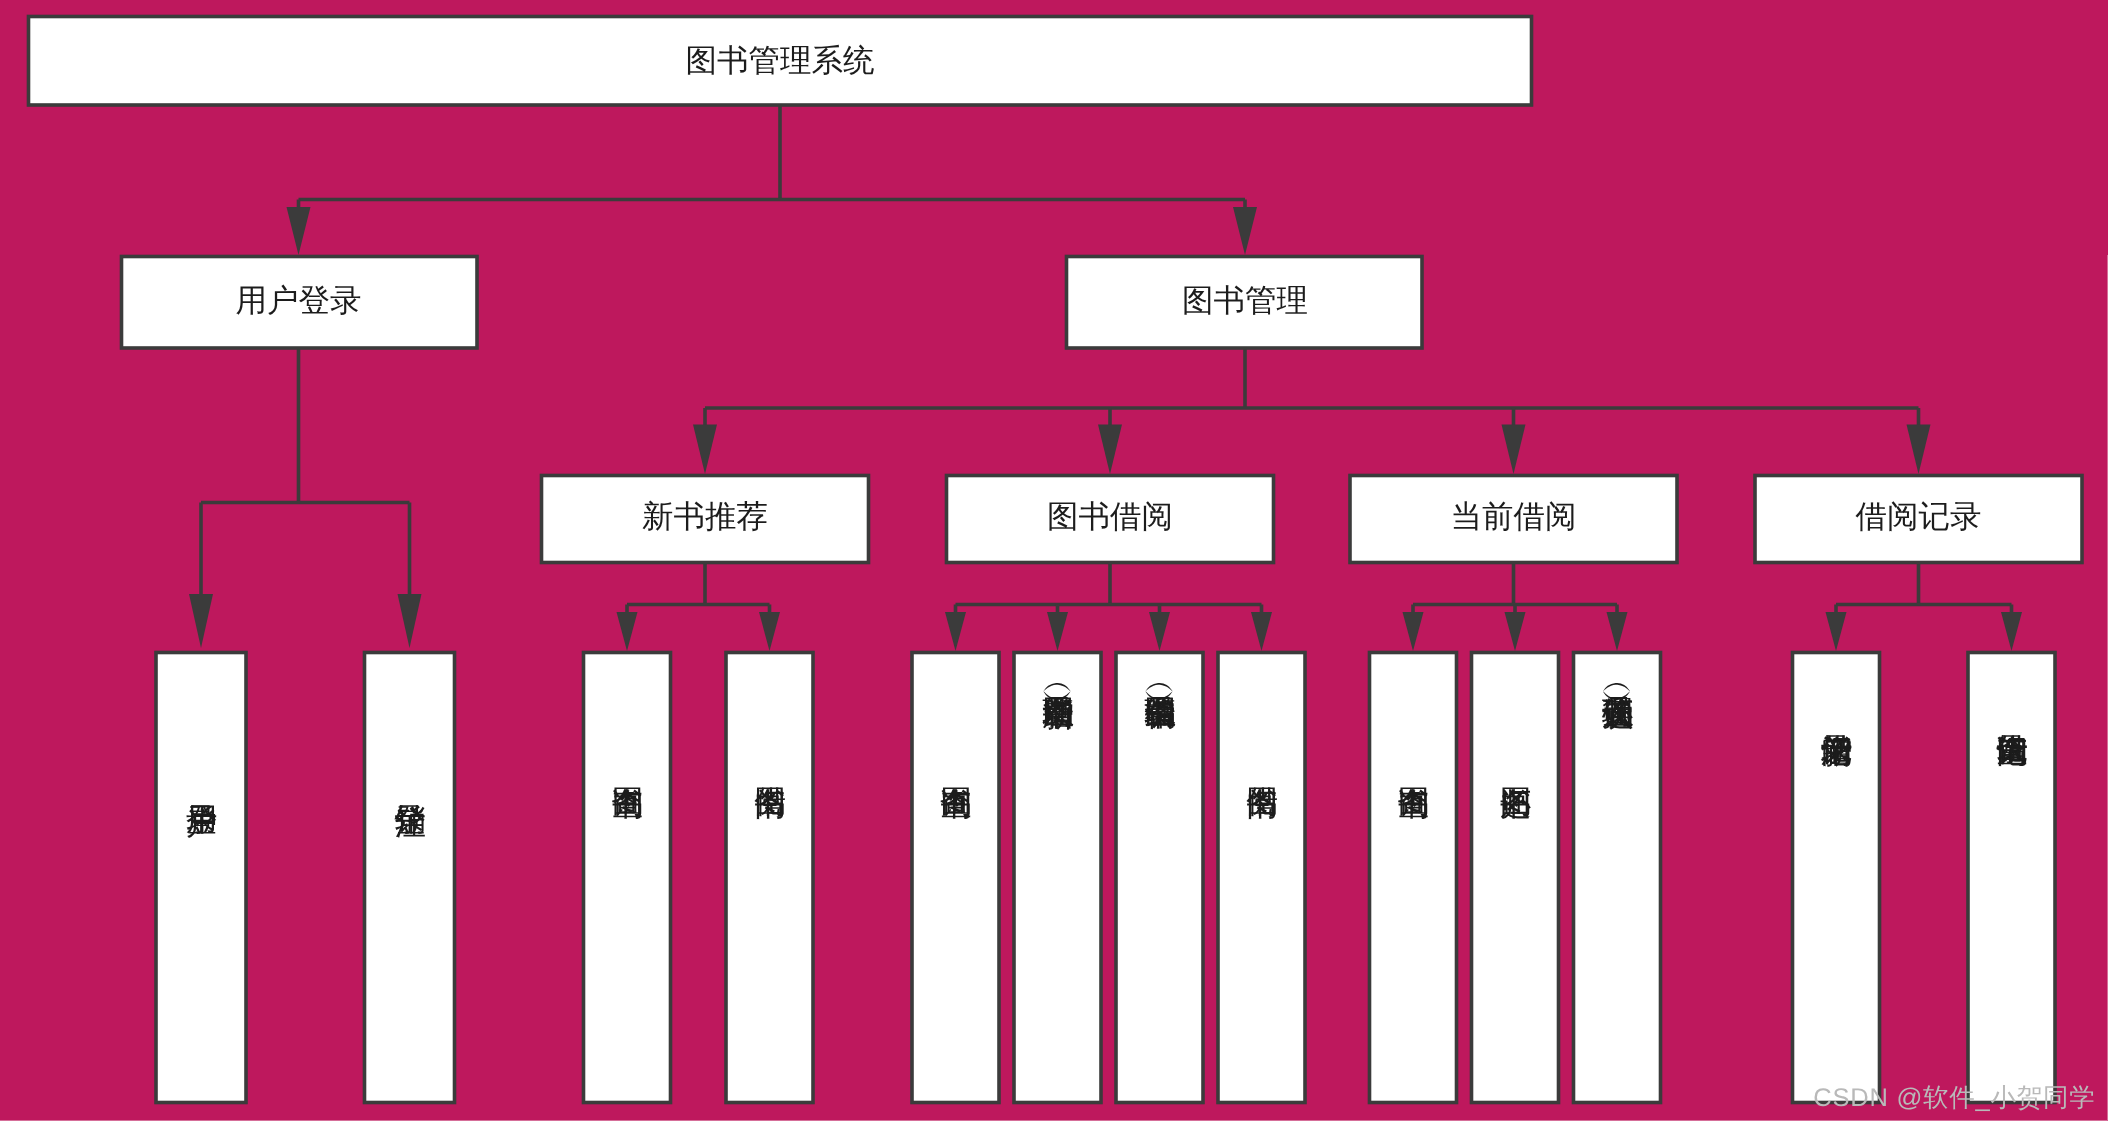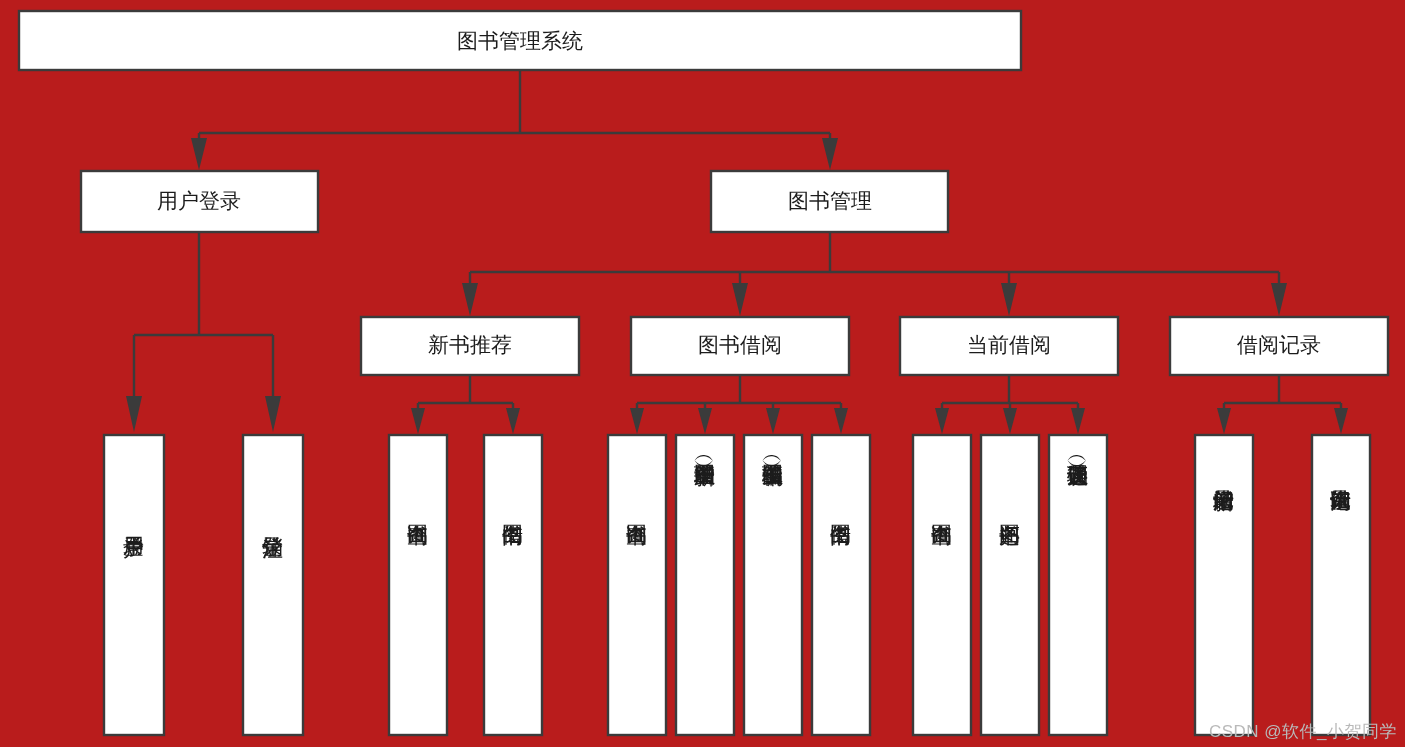--- a/index.html
+++ b/index.html
@@ -10,21 +10,21 @@
   body {
     width: 1405px;
     height: 747px;
     font-family: "Liberation Sans", sans-serif;
     overflow: hidden;
   }
   #diagram-root {
     position: relative;
     width: 1405px;
     height: 747px;
-    background: #b91c1c;
+    background: #be185d;
   }
   svg#flow {
     position: absolute;
     top: 0;
     left: 0;
     width: 1405px;
     height: 747px;
     display: block;
   }
   .node-box {

